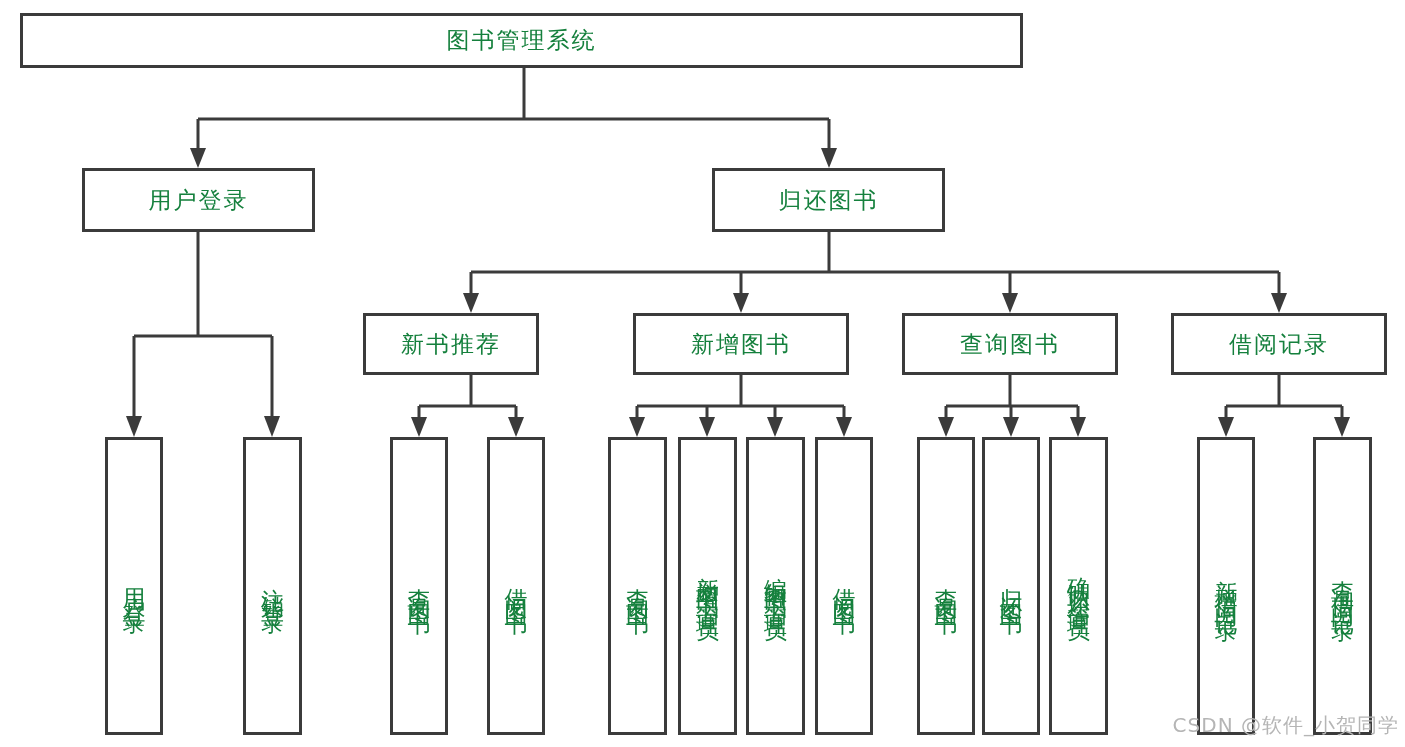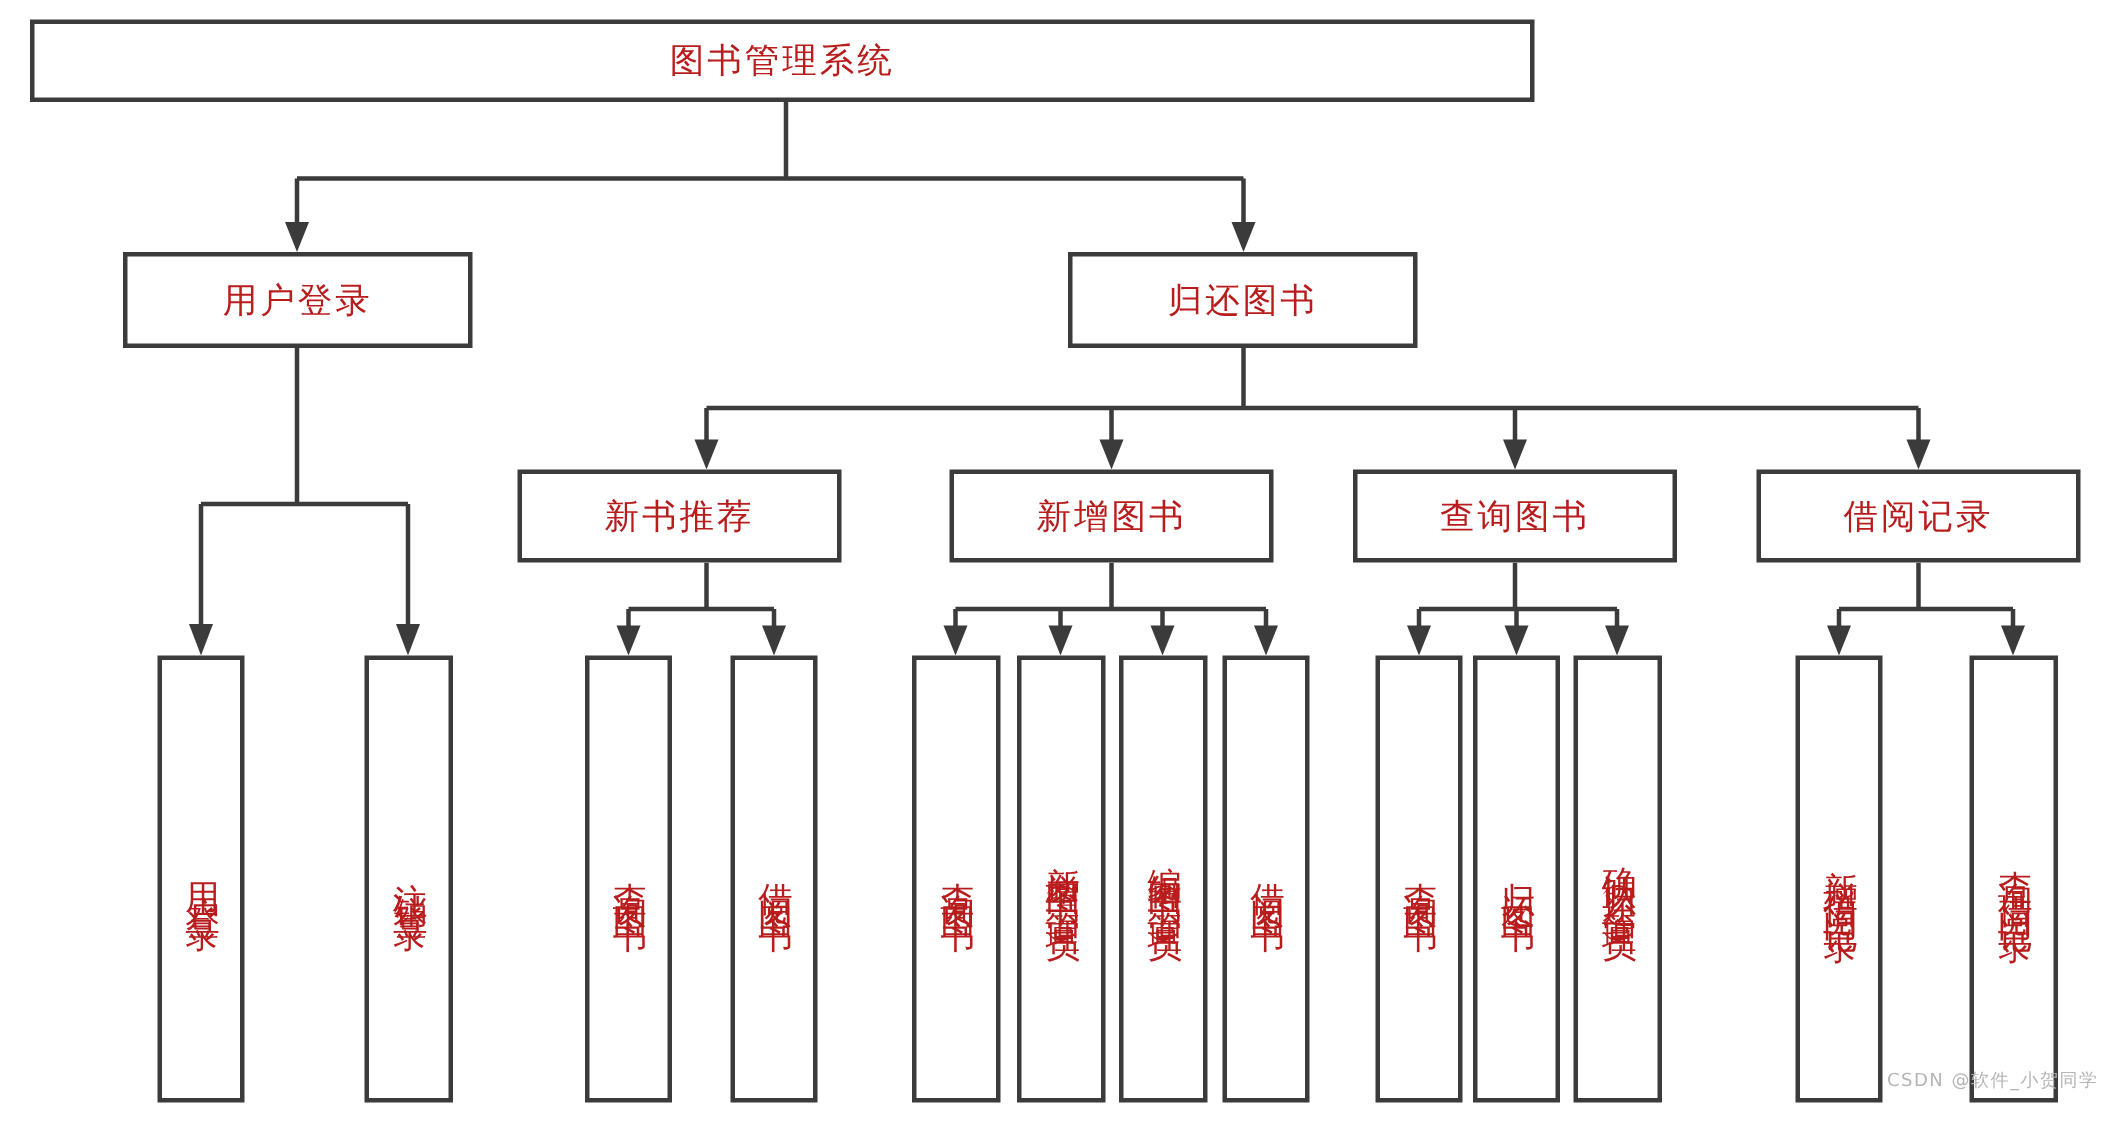--- a/index.html
+++ b/index.html
@@ -22,21 +22,21 @@
     z-index: 1;
   }
   .box {
     position: absolute;
     box-sizing: border-box;
     background: #ffffff;
     border: 3px solid #3b3b3b;
     display: flex;
     align-items: center;
     justify-content: center;
-    color: #b91c1c;
+    color: #15803d;
     z-index: 2;
   }
   .box.h span {
     font-size: 23px;
     letter-spacing: 2px;
     white-space: nowrap;
   }
   .box.v span {
     writing-mode: vertical-rl;
     text-orientation: mixed;
@@ -45,21 +45,21 @@
     line-height: 1;
     white-space: nowrap;
   }
   .box.v.long span {
     letter-spacing: 6px;
   }
   #watermark {
     position: absolute;
     top: 712px;
     right: 6px;
-    font-size: 12px;
+    font-size: 20px;
     color: #b5b5b5;
     letter-spacing: 1px;
     white-space: nowrap;
     z-index: 3;
   }
 </style>
 </head>
 <body>
 
 <div id="stage">
@@ -110,21 +110,21 @@
     <span>图书管理系统</span>
   </div>
 
   <div class="box h" style="left:82px; top:168px; width:233px; height:64px">
     <span>用户登录</span>
   </div>
   <div class="box h" style="left:712px; top:168px; width:233px; height:64px">
     <span>归还图书</span>
   </div>
 
-  <div class="box h" style="left:345px; top:313px; width:216px; height:62px">
+  <div class="box h" style="left:363px; top:313px; width:176px; height:62px">
     <span>新书推荐</span>
   </div>
   <div class="box h" style="left:633px; top:313px; width:216px; height:62px">
     <span>新增图书</span>
   </div>
   <div class="box h" style="left:902px; top:313px; width:216px; height:62px">
     <span>查询图书</span>
   </div>
   <div class="box h" style="left:1171px; top:313px; width:216px; height:62px">
     <span>借阅记录</span>

